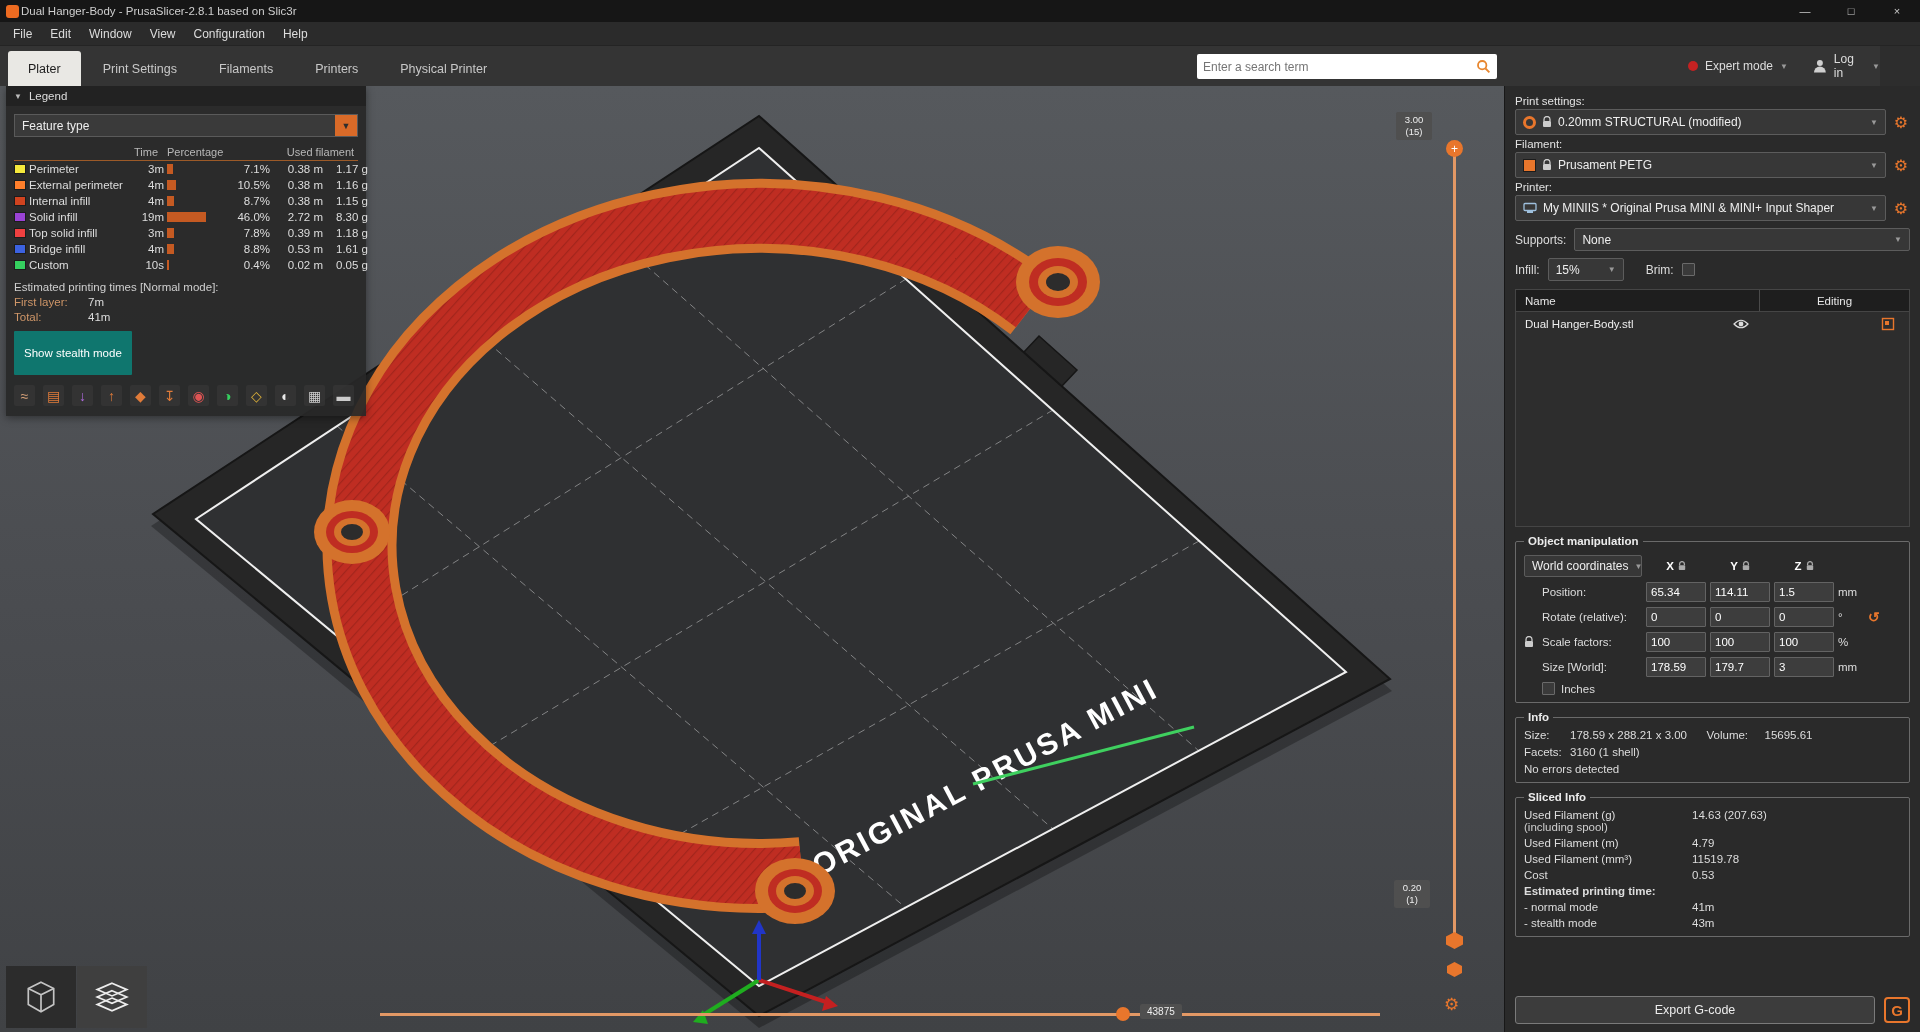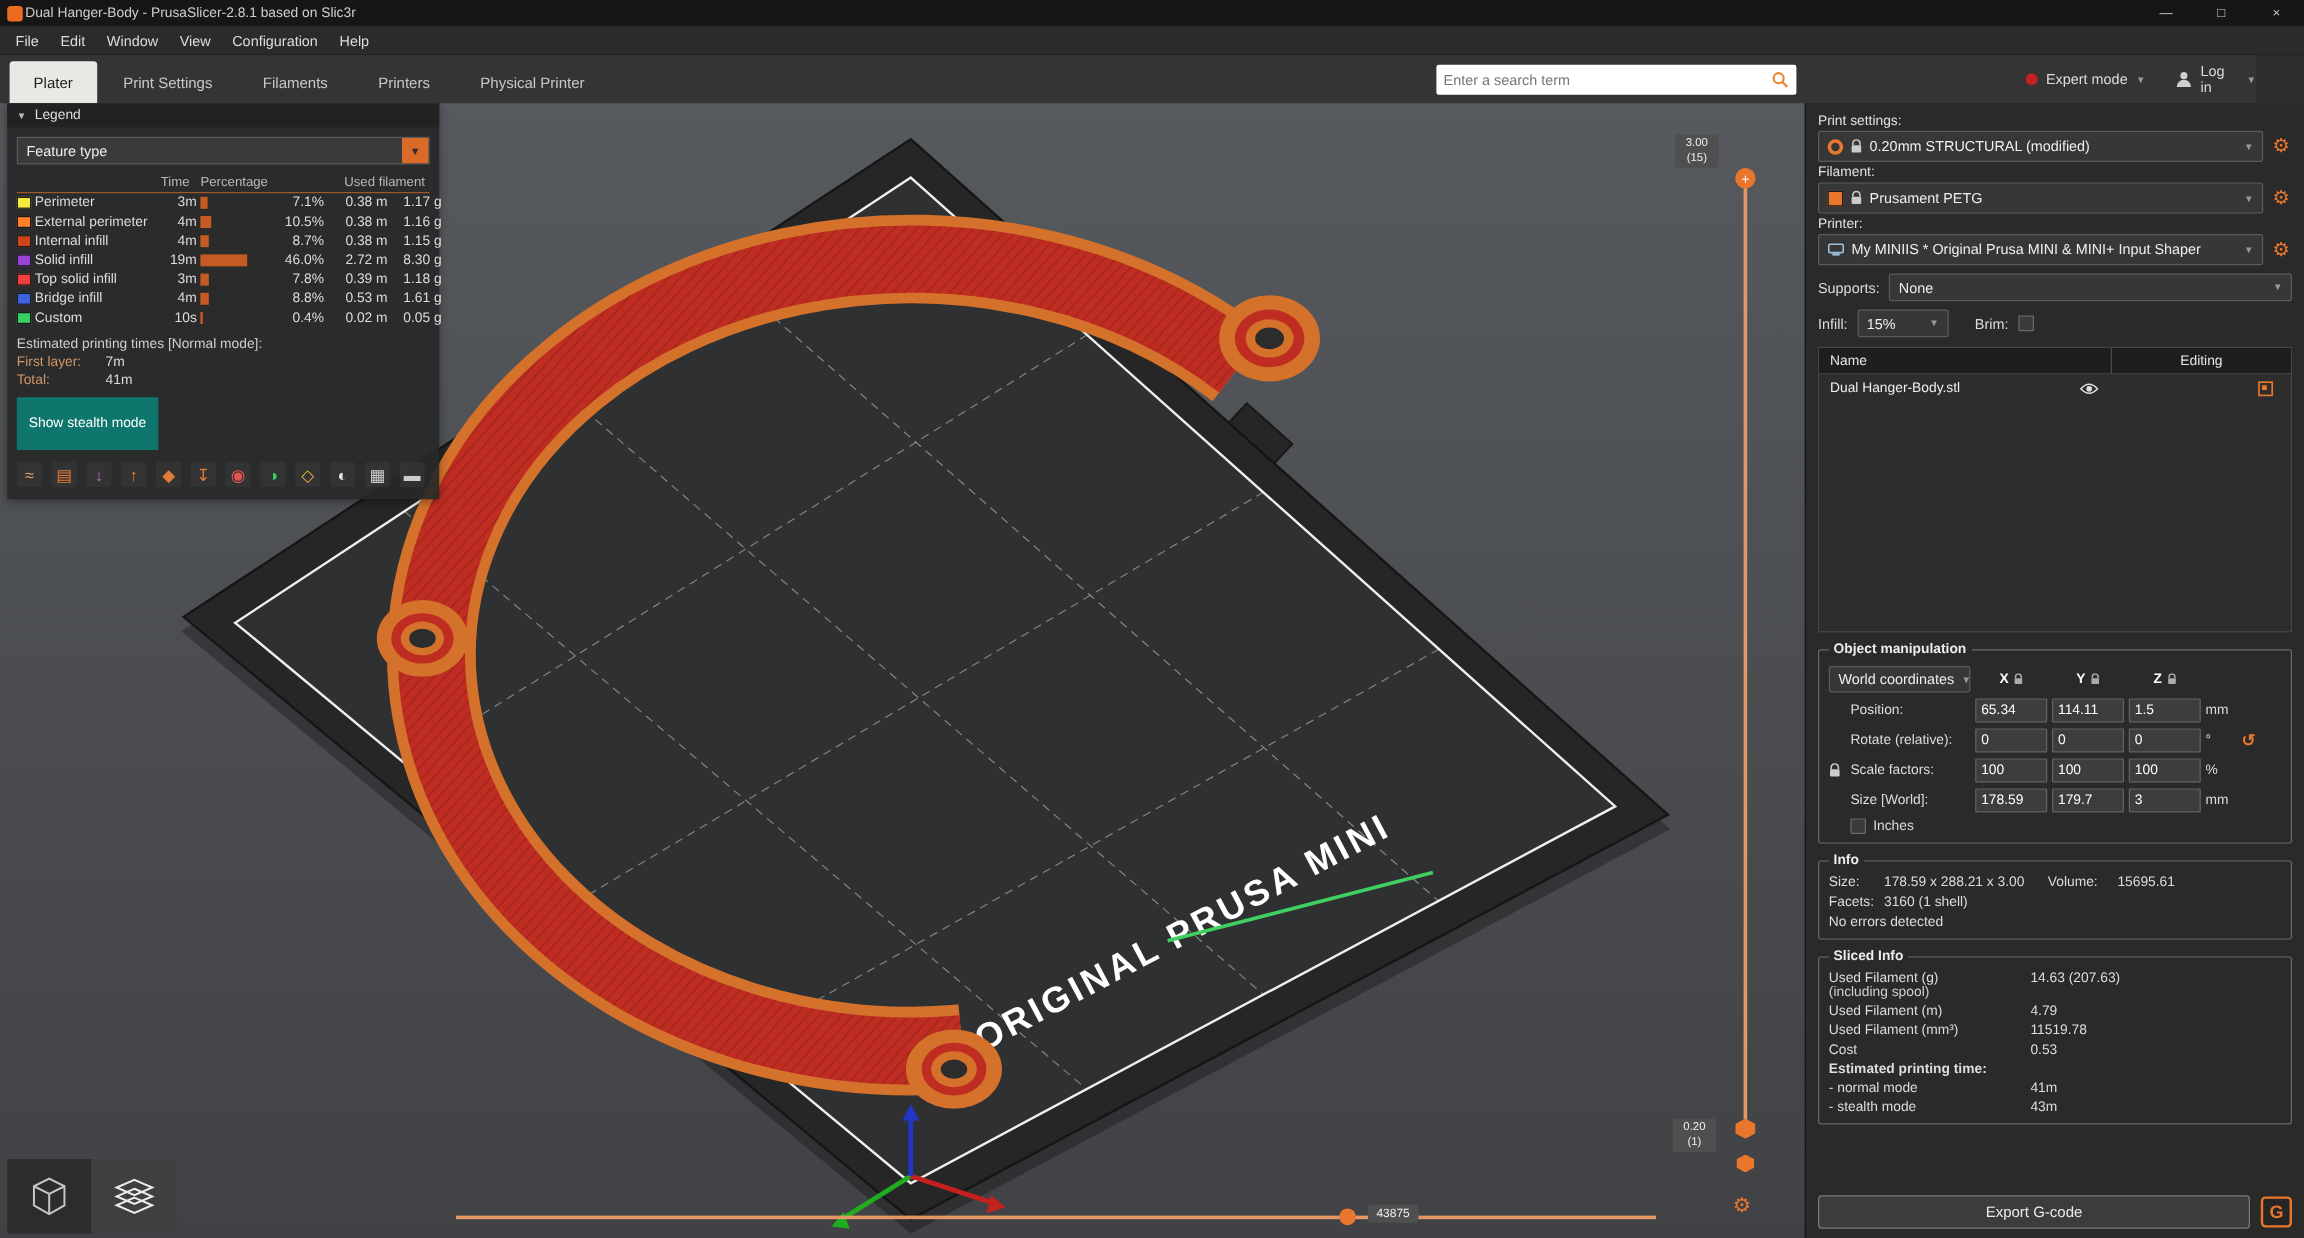--- a/index.html
+++ b/index.html
@@ -57,21 +57,21 @@
 .lg-icons{margin-top:10px;display:flex;gap:8px}
 .lg-icons span{width:21px;height:21px;display:flex;align-items:center;justify-content:center;font-size:14px;background:rgba(60,60,60,.5);border-radius:2px}
 
 .vtrack{position:absolute;left:1453px;top:62px;width:3px;height:792px;background:#e29865}
 .vhandle-top{position:absolute;left:1446px;top:54px;width:17px;height:17px;border-radius:50%;background:#e8762c;
   color:#fff;font-size:12px;display:flex;align-items:center;justify-content:center;line-height:0}
 .hex{clip-path:polygon(50% 0,100% 27%,100% 73%,50% 100%,0 73%,0 27%);background:#e8762c}
 .vhandle-bot{position:absolute;left:1446px;top:846px;width:17px;height:17px}
 .vtip{position:absolute;width:36px;padding:2px 0;background:#4f4f4f;border-radius:2px;color:#eee;font-size:9.5px;text-align:center;line-height:1.25}
 .vtip.top{left:1396px;top:26px}
-.vtip.bot{left:1394px;top:846px}
+.vtip.bot{left:1394px;top:794px}
 .one-layer{position:absolute;left:1447px;top:876px;width:15px;height:15px}
 .vgear{position:absolute;left:1444px;top:908px;color:#e8762c;font-size:17px}
 .htrack{position:absolute;left:380px;top:927px;width:1000px;height:3px;background:#e29865}
 .hhandle{position:absolute;left:1116px;top:921px;width:14px;height:14px;border-radius:50%;background:#e8762c}
 .htip{position:absolute;left:1140px;top:918px;background:#4f4f4f;border-radius:2px;color:#eee;font-size:10px;padding:2px 7px}
 .thumb{position:absolute;width:70px;height:62px;background:#2c2c2c;display:flex;align-items:center;justify-content:center}
 .thumb.t1{left:6px;top:880px}
 .thumb.t2{left:77px;top:880px;background:#3f3f3f}
 
 .rp-label{font-size:11.5px;color:#e2e2e2;margin:3px 0 2px}

